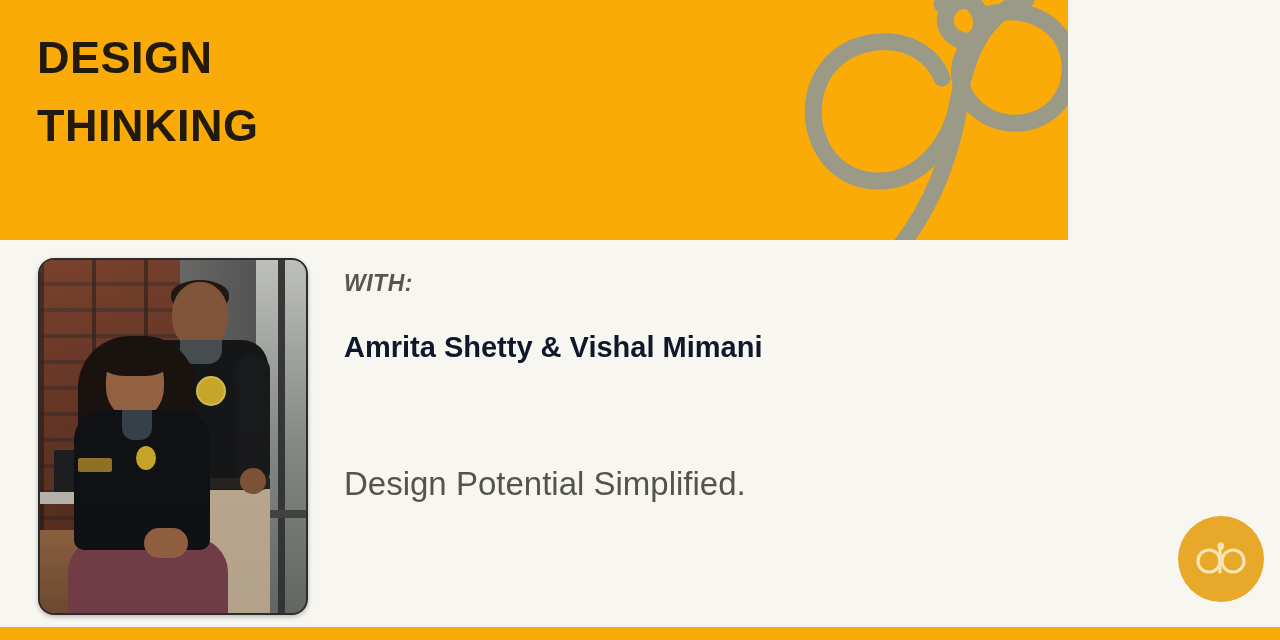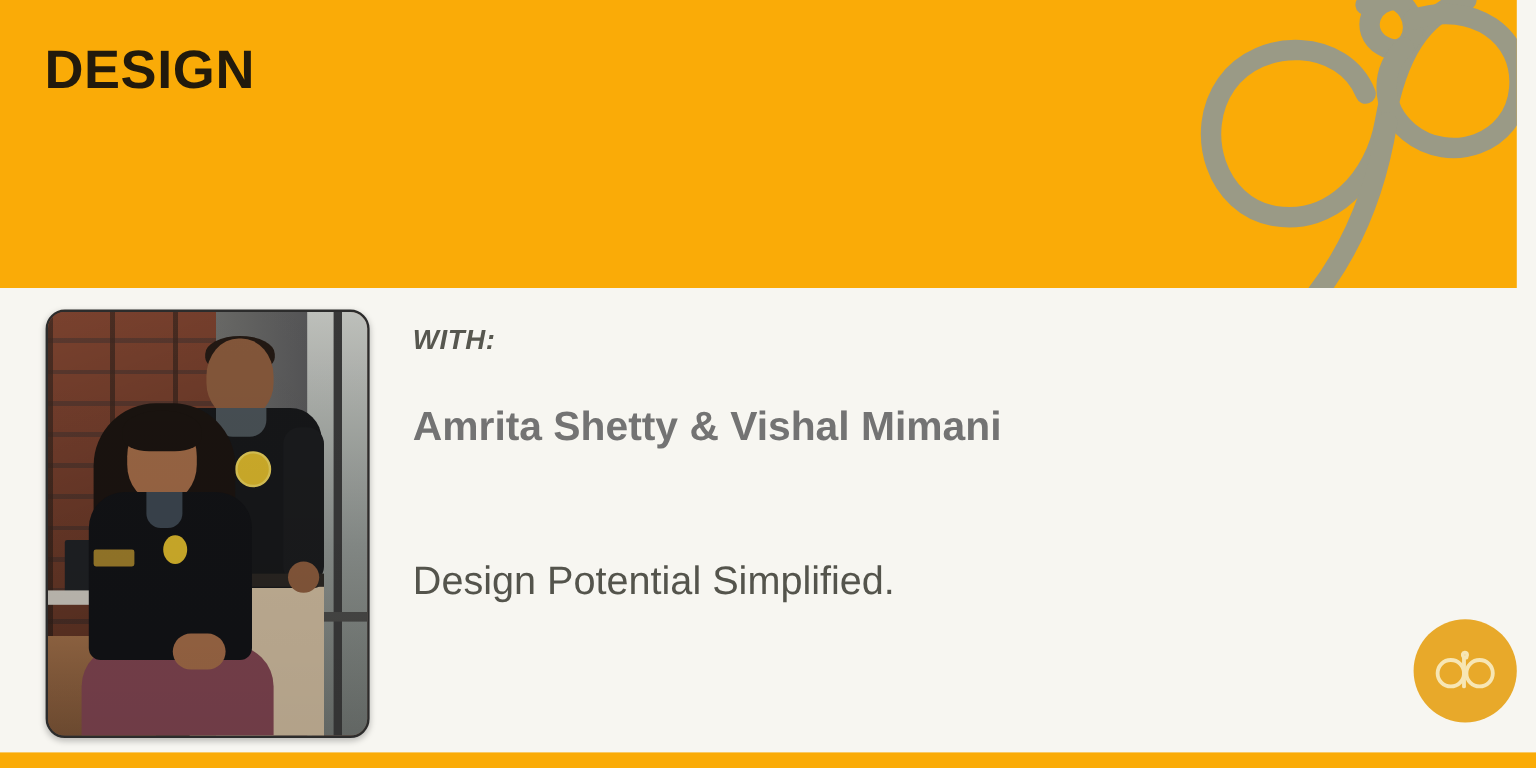--- a/index.html
+++ b/index.html
@@ -16,21 +16,21 @@
     height: 640px;
     overflow: hidden;
     background: #F7F6F1;
   }
 
   
   .header {
     position: absolute;
     left: 0;
     top: 0;
-    width: 1264px;
+    width: 1068px;
     height: 240px;
     background: #FAAB07;
     overflow: hidden;
   }
   .header-title {
     position: absolute;
     left: 37px;
     top: 24px;
     width: 700px;
     z-index: 3;
@@ -231,23 +231,23 @@
     font-size: 23px;
     letter-spacing: .5px;
     color: #57574F;
   }
   .speakers {
     position:absolute;
     left:0; top:86px;
     width: 500px;
     font-family:"Liberation Sans", sans-serif;
     font-weight: 700;
-    font-size: 34px;
-    line-height: 60px;
-    color: #737373;
+    font-size: 29px;
+    line-height: 43px;
+    color: #0f172a;
   }
   .tagline {
     position:absolute;
     left:0; top:212px;
     width: 680px;
     font-family:"Liberation Sans", sans-serif;
     font-weight: 400;
     font-size: 33px;
     line-height: 64px;
     color: #54544C;
@@ -295,20 +295,21 @@
           <path d="M208 34 C 258 18, 300 48, 296 92 C 292 138, 238 156, 204 128
                    C 178 106, 182 74, 200 58"></path>
 
           <path d="M186 120 C 178 170, 160 220, 128 262"></path>
         </g>
       </svg>
     </div>
 
     <div class="header-title">
       <div class="title-line">DESIGN</div>
+      <div class="title-line">THINKING</div>
     </div>
   </div>
 
   <div class="body-area">
 
     <div class="photo-card">
       <div class="photo-inner">
         <div class="grey-wall"></div>
         <div class="window"></div>
         <div class="window-frame"></div>

